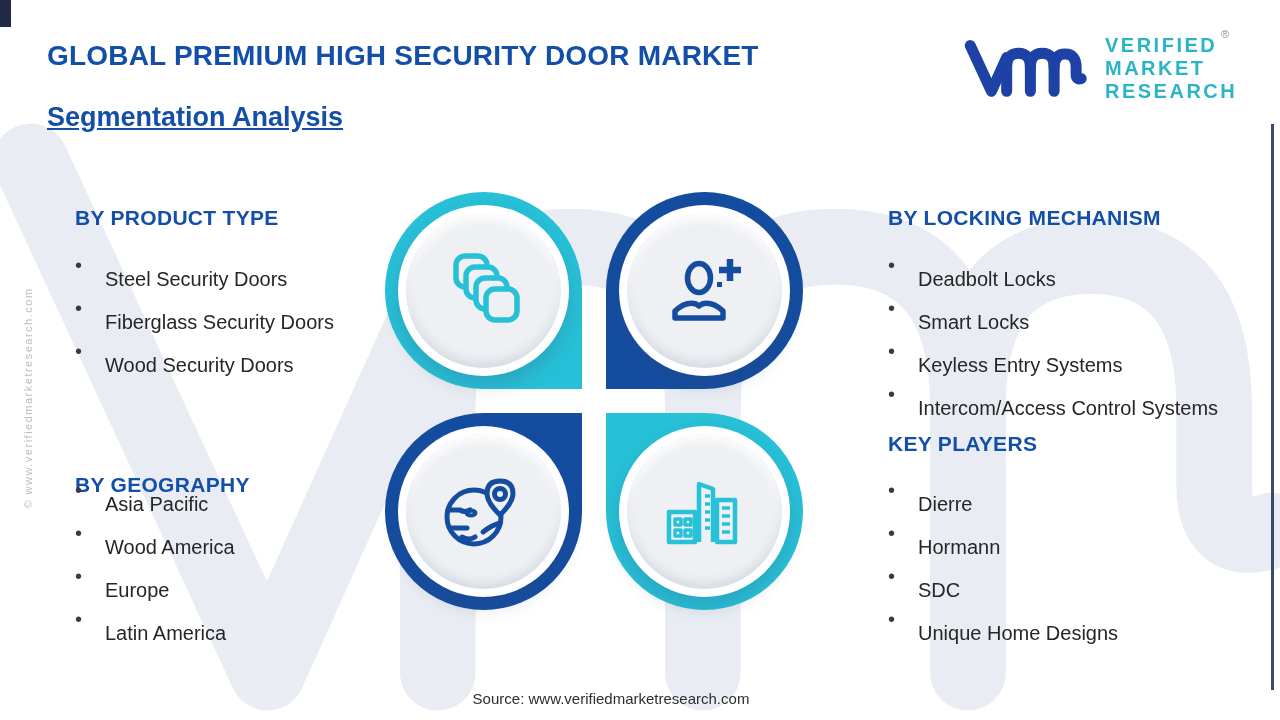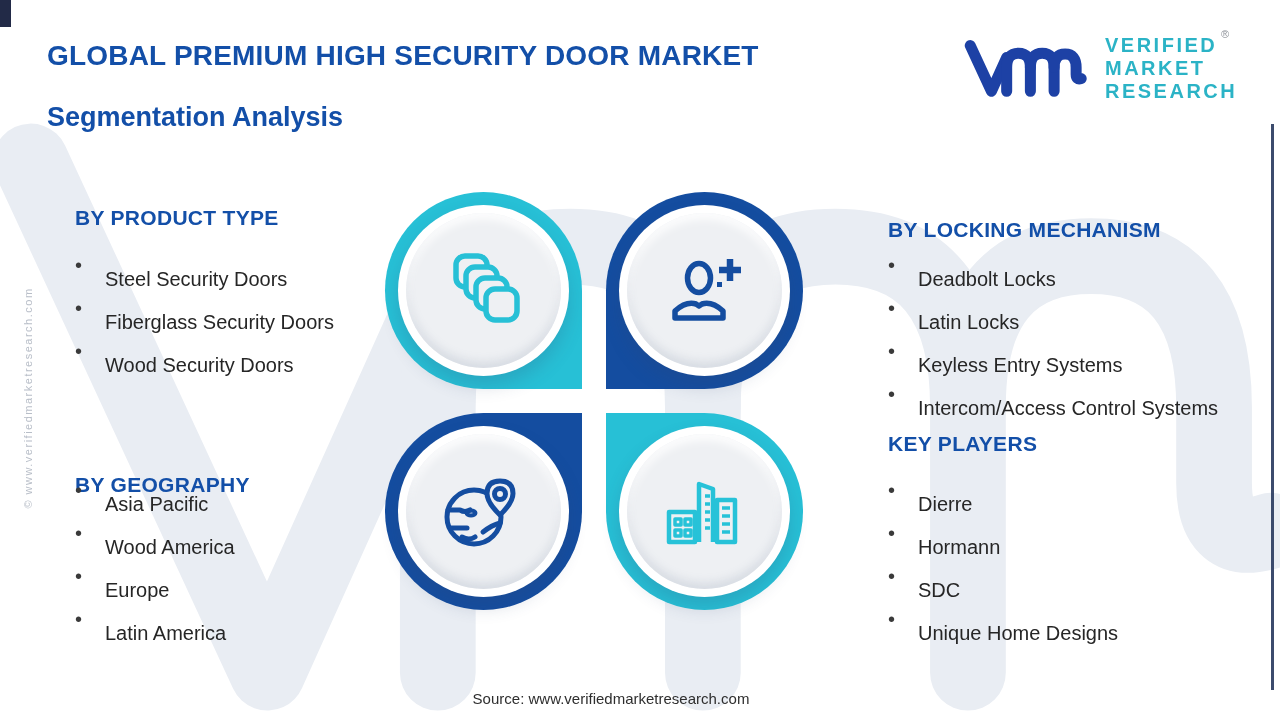--- a/index.html
+++ b/index.html
@@ -11,21 +11,21 @@
   .watermark { position:absolute; left:-45px; top:10px; width:1420px; height:805px; z-index:0; }
   .glyph-wm  { stroke:#e9edf3; stroke-width:8; fill:none; stroke-linecap:round; stroke-linejoin:round; }
   .glyph-logo{ stroke:#1d41a5; stroke-width:13; fill:none; stroke-linecap:round; stroke-linejoin:round; }
 
   .side-text { position:absolute; left:-100px; top:390px; width:260px; height:16px;
                transform:rotate(-90deg); text-align:center; font-size:11px; color:#b8bec8;
                letter-spacing:1.5px; z-index:2; }
 
   
   .title1 { position:absolute; left:47px; top:40px;  font-size:28px; font-weight:bold; color:#134fa8; letter-spacing:0.2px; z-index:2; }
-  .title2 { position:absolute; left:47px; top:102px; font-size:27px; font-weight:bold; color:#134fa8; z-index:2; }
+  .title2 { position:absolute; left:47px; top:102px; font-size:27px; font-weight:bold; color:#134fa8; z-index:2;text-decoration:underline; }
 
   .logo { position:absolute; left:963px; top:30px; width:290px; height:78px; z-index:2; }
   .logo-glyph-svg { position:absolute; left:0; top:2px; width:128px; height:72px; }
   .logo-text { position:absolute; left:142px; top:4px; color:#2bb3c6; font-weight:bold;
                font-size:20px; line-height:23px; letter-spacing:2.5px; }
   .logo-reg { position:absolute; left:258px; top:-2px; font-size:11px; color:#8e9299; letter-spacing:0; }
 
   
   .cluster { position:absolute; left:385px; top:192px; width:418px; height:418px; z-index:1; }
   .quad { position:absolute; width:197px; height:197px; }
@@ -36,21 +36,21 @@
   .q-white { position:absolute; left:13px; top:13px; width:171px; height:171px; border-radius:50%;
              background:#ffffff; box-shadow:0 10px 18px rgba(50,70,110,0.20); }
   .q-gray  { position:absolute; left:8px; top:8px; width:155px; height:155px; border-radius:50%;
              background:#eef0f3; display:flex; align-items:center; justify-content:center;
              box-shadow:inset 0 -6px 10px rgba(125,140,165,0.20), inset 0 6px 10px rgba(255,255,255,0.95); }
   .q-icon { width:100px; height:100px; }
 
   
   .section-heading { position:absolute; font-size:21px; font-weight:bold; color:#134fa8; letter-spacing:0.3px; z-index:2; white-space:nowrap; }
   .h-product   { left:75px;  top:206px; }
-  .h-locking   { left:888px; top:206px;margin-top:12px; }
+  .h-locking   { left:888px; top:206px; }
   .h-geography { left:75px;  top:432px;margin-top:41px; }
   .h-players   { left:888px; top:432px; }
 
   .list { position:absolute; display:flex; flex-direction:column; z-index:2; }
   .l-product   { left:75px;  top:244px; }
   .l-locking   { left:888px; top:244px; }
   .l-geography { left:75px;  top:469px; }
   .l-players   { left:888px; top:469px; }
   .li { display:flex; align-items:center; height:43px; white-space:nowrap; }
   .bullet { flex:0 0 30px; color:#3a3a3a; font-size:20px; }
@@ -194,21 +194,21 @@
     </div>
 
   <div class="section-heading h-locking">BY LOCKING MECHANISM</div>
   <div class="list l-locking">
       <div class="li">
         <span class="bullet">•</span>
         <span class="li-text">Deadbolt Locks</span>
       </div>
       <div class="li">
         <span class="bullet">•</span>
-        <span class="li-text">Latin Locks</span>
+        <span class="li-text">Smart Locks</span>
       </div>
       <div class="li">
         <span class="bullet">•</span>
         <span class="li-text">Keyless Entry Systems</span>
       </div>
       <div class="li">
         <span class="bullet">•</span>
         <span class="li-text">Intercom/Access Control Systems</span>
       </div>
     </div>

